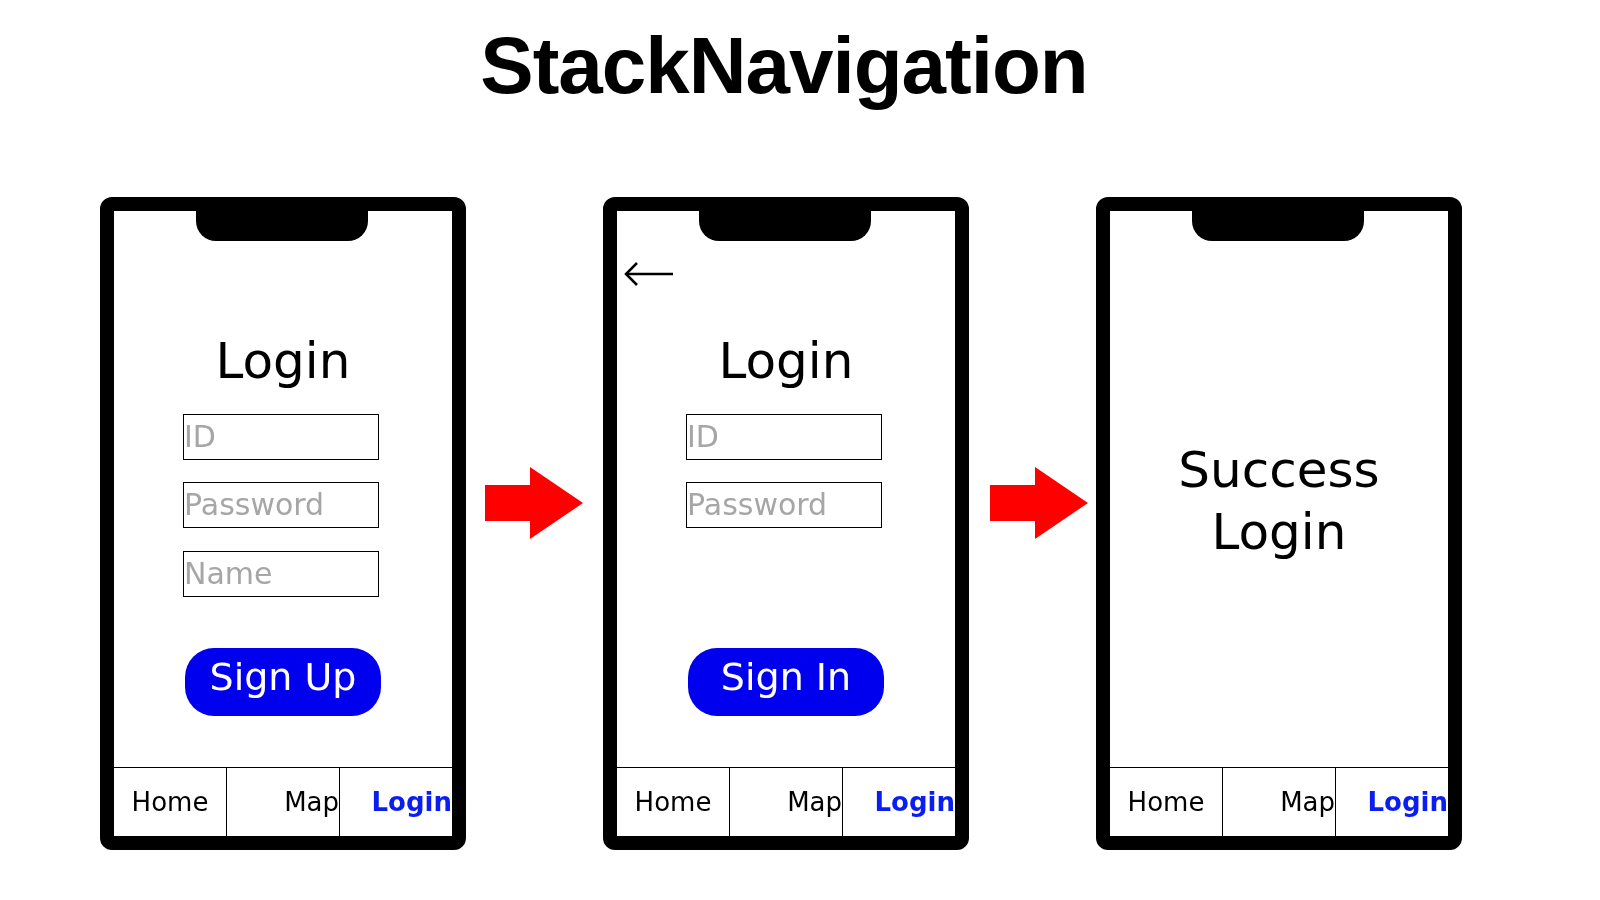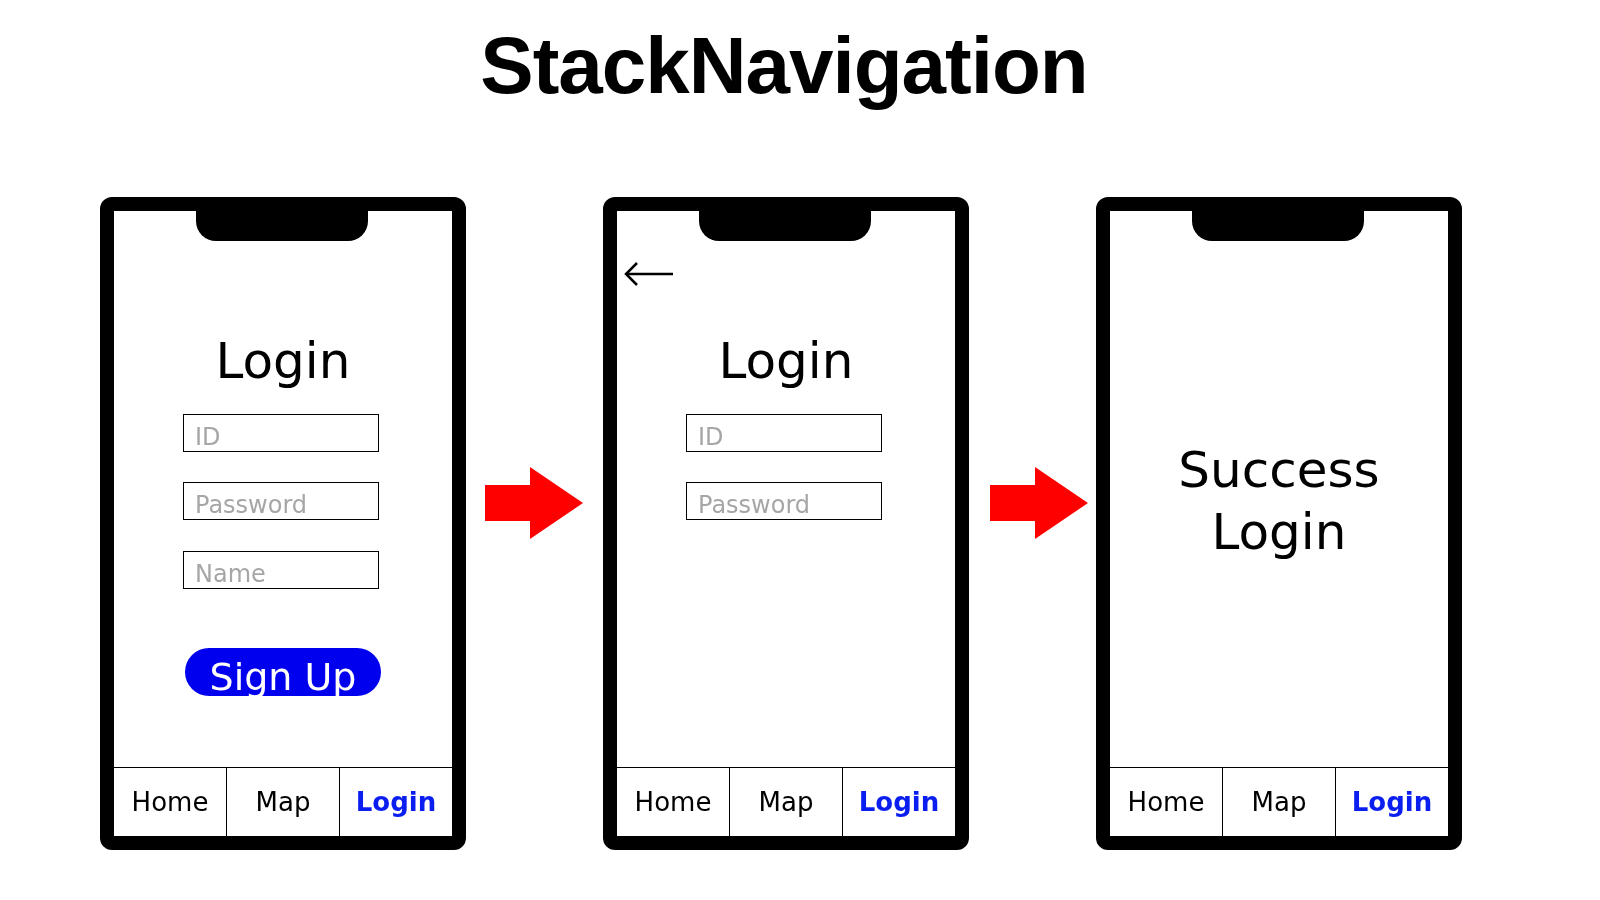--- a/index.html
+++ b/index.html
@@ -8,30 +8,30 @@
   .title { position:absolute; left:0; width:1568px; top:20px; text-align:center;
            font-size:80px; font-weight:bold; letter-spacing:-1px; line-height:92px; }
   .phone { position:absolute; top:197px; width:338px; height:625px;
            border:14px solid #000; border-radius:12px; background:#fff; }
   .notch { position:absolute; top:-2px; left:82px; width:172px; height:32px; background:#000;
            border-radius:0 0 20px 20px; }
   .screen-title { position:absolute; left:0; right:0; top:120px; text-align:center;
                   font-size:50px; font-family:"DejaVu Sans", sans-serif; font-weight:normal; line-height:60px; }
   .success { position:absolute; left:0; right:0; top:228px; text-align:center;
              font-size:50px; font-family:"DejaVu Sans", sans-serif; line-height:62px; }
-  .field { position:absolute; left:69px; width:194px; height:38px; border:1.5px solid #000;
-           box-sizing:border-box; width:196px; font-size:24px; color:#a6a6a6;
-           padding-left:11px; line-height:44px; font-family:"DejaVu Sans", sans-serif; }
-  .btn { position:absolute; left:71px; width:196px; height:48px; top:437px; background:#0000ee;
+  .field { position:absolute; left:69px; width:194px; height:46px; border:1.5px solid #000;
+           box-sizing:border-box; width:196px; font-size:30px; color:#a6a6a6;
+           line-height:44px; font-family:"DejaVu Sans", sans-serif; }
+  .btn { position:absolute; left:71px; width:196px; height:68px; top:437px; background:#0000ee;
          border-radius:29px; color:#fff; font-size:38px; text-align:center; line-height:58px;
          font-family:"DejaVu Sans", sans-serif; }
   .tabbar { position:absolute; left:0; right:0; bottom:0; height:68px; border-top:1.5px solid #000;
             display:flex; }
   .tab { flex:1; text-align:center; line-height:68px; font-size:26px; font-family:"DejaVu Sans", sans-serif; }
-  .tab + .tab { border-left:1.5px solid #000; }
+  .tab + .tab { border-left:1.5px solid #000;text-align:right; }
   .tab.active { color:#0a1ef0; font-weight:bold; }
   .back { position:absolute; left:6px; top:50px; width:52px; height:26px; }
   .arrow { position:absolute; top:467px; width:100px; height:72px; }
 </style>
 </head>
 <body>
 
 <div class="title">StackNavigation</div>
 
 <div class="phone" style="left:100px;">
@@ -54,20 +54,21 @@
 
 <div class="phone" style="left:603px;">
   <div class="notch"></div>
   <svg class="back" viewBox="0 0 52 26">
     <line x1="3" y1="13" x2="50" y2="13" stroke="#000" stroke-width="2.5"></line>
     <polyline points="14,2 3,13 14,24" fill="none" stroke="#000" stroke-width="2.5"></polyline>
   </svg>
   <div class="screen-title">Login</div>
   <div class="field" style="top:203px;">ID</div>
   <div class="field" style="top:271px;">Password</div>
+  <div class="btn">Sign In</div>
   <div class="tabbar">
     <div class="tab">Home</div>
     <div class="tab">Map</div>
     <div class="tab active">Login</div>
   </div>
 </div>
 
 <svg class="arrow" style="left:990px;" viewBox="0 0 100 72">
   <polygon points="0,18 45,18 45,0 98,36 45,72 45,54 0,54" fill="#ff0000"></polygon>
 </svg>

